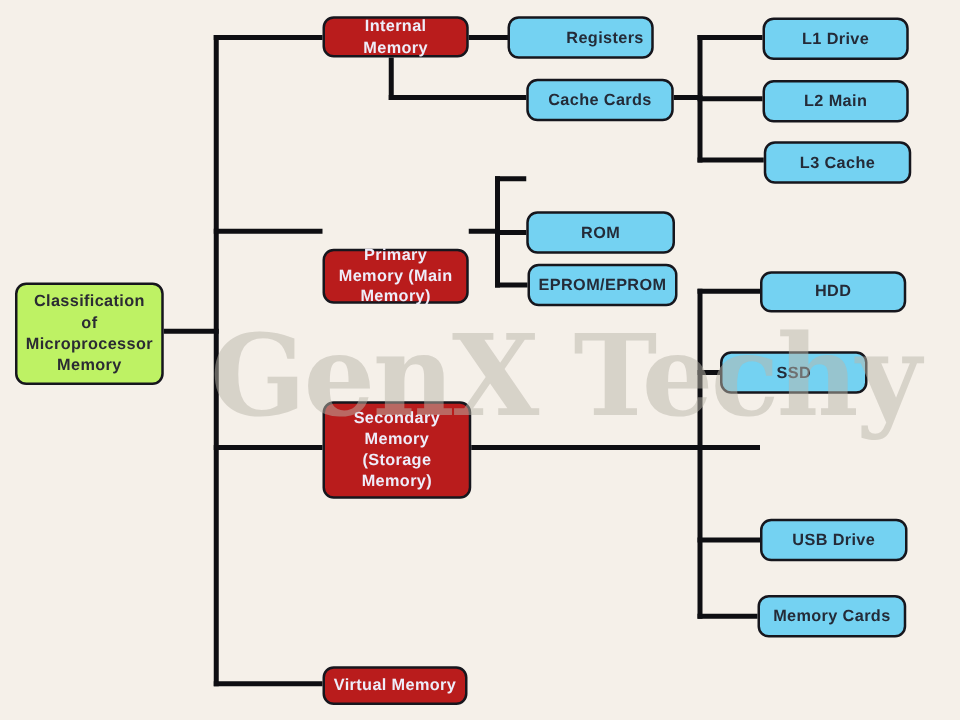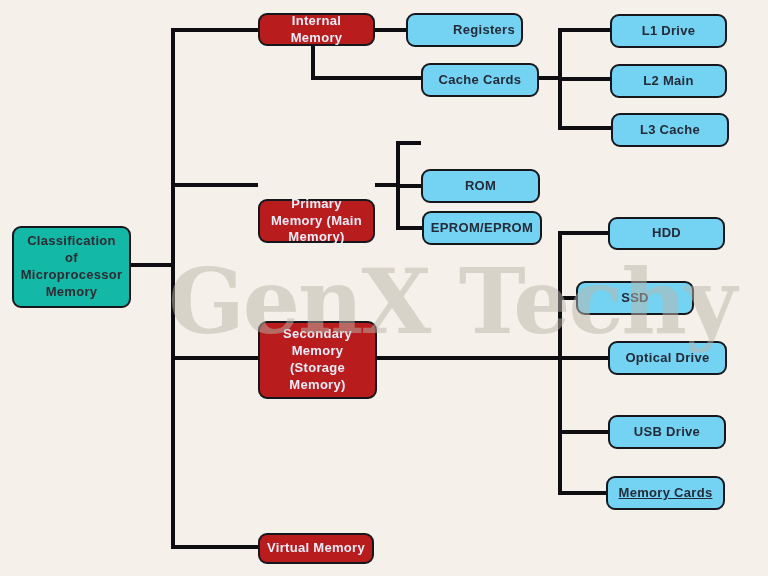--- a/index.html
+++ b/index.html
@@ -37,21 +37,21 @@
   }
   .purple{
     background:#b91c1c;
     color:#eeedf9;
   }
   .blue{
     background:#74d2f2;
     color:#242b38;
   }
   .orange{
-    background:#14b8a6;
+    background:#bef264;
     color:#2b2b33;
   }
   .watermark{
     position:absolute;
     left:168px;
     top:213px;
     z-index:5;
     font-family:"DejaVu Serif", serif;
     font-weight:bold;
     font-size:90px;
@@ -136,25 +136,22 @@
   <div class="node blue" style="left:422px; top:211px; width:120px; height:34px;">
     <span>EPROM/EPROM</span>
   </div>
 
   <div class="node blue" style="left:608px; top:217px; width:117px; height:33px;">
     <span>HDD</span>
   </div>
   <div class="node blue" style="left:576px; top:281px; width:118px; height:34px;">
     <span>SSD</span>
   </div>
-  <div class="node blue" style="left:608px; top:341px; width:119px; height:34px;">
-    <span>Optical Drive</span>
-  </div>
   <div class="node blue" style="left:608px; top:415px; width:118px; height:34px;">
     <span>USB Drive</span>
   </div>
-  <div class="node blue" style="left:606px; top:476px; width:119px; height:34px;text-decoration:underline;">
+  <div class="node blue" style="left:606px; top:476px; width:119px; height:34px;">
     <span>Memory Cards</span>
   </div>
 
   <div class="watermark">GenX Techy</div>
 
 </div>
 
 </body></html>

